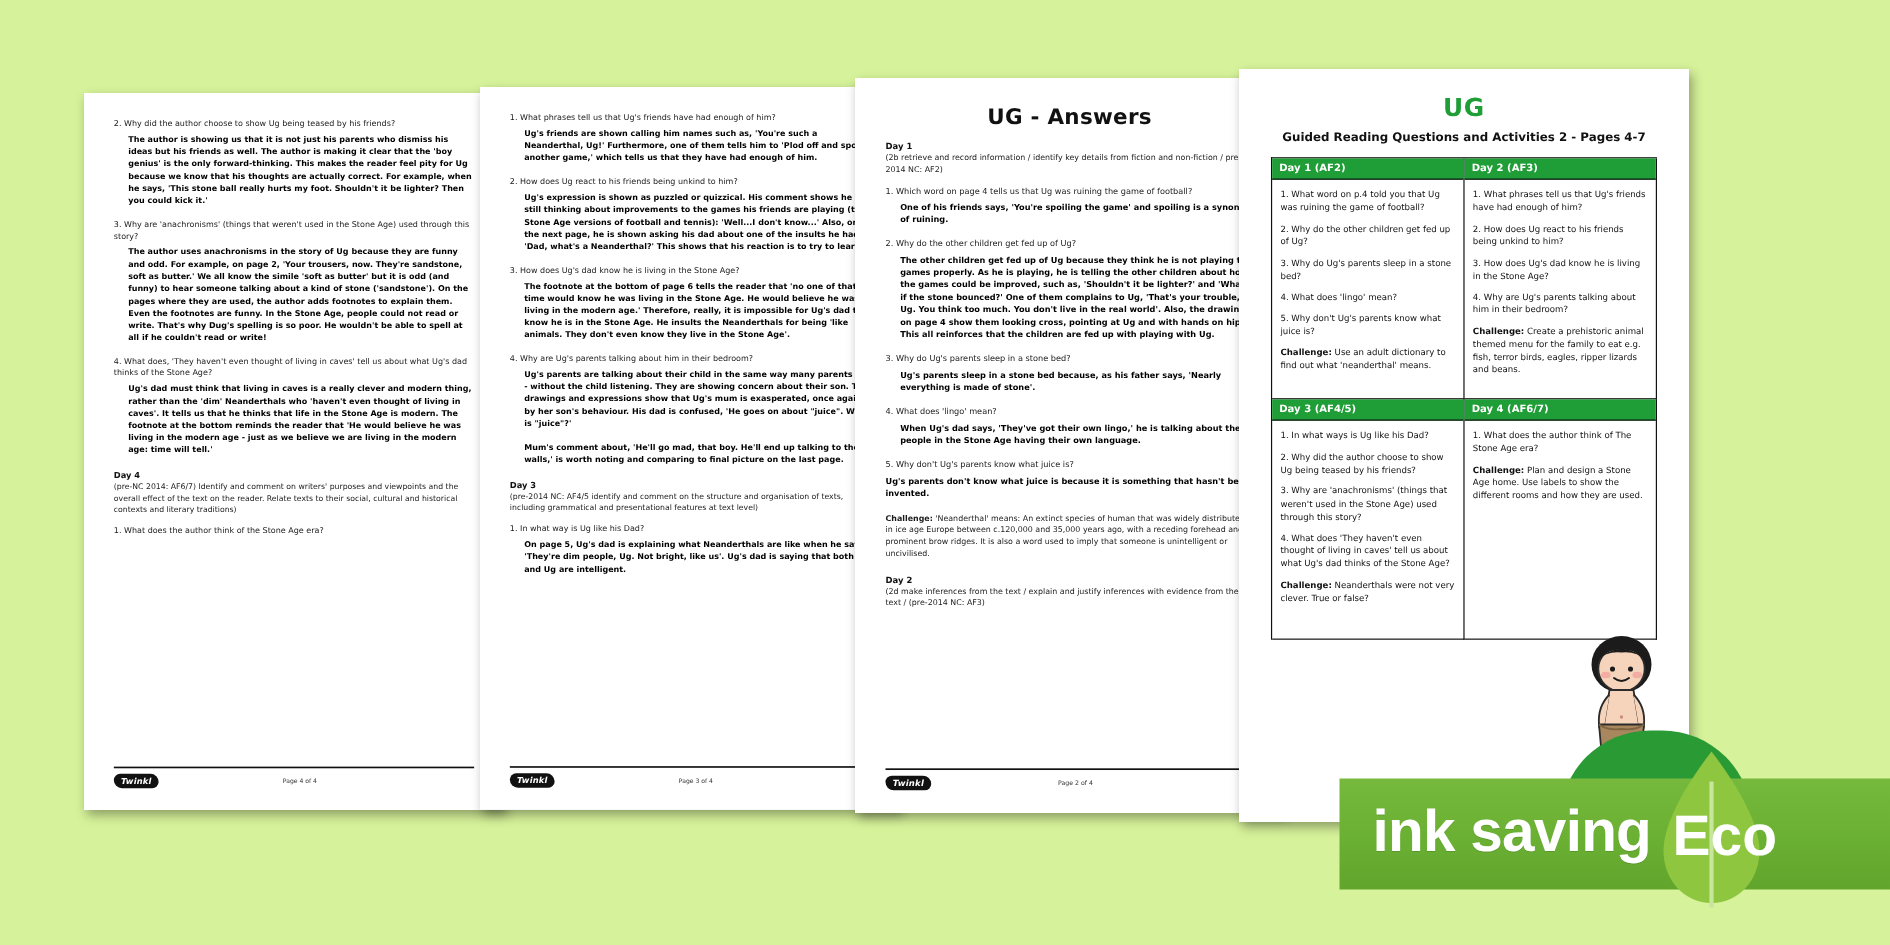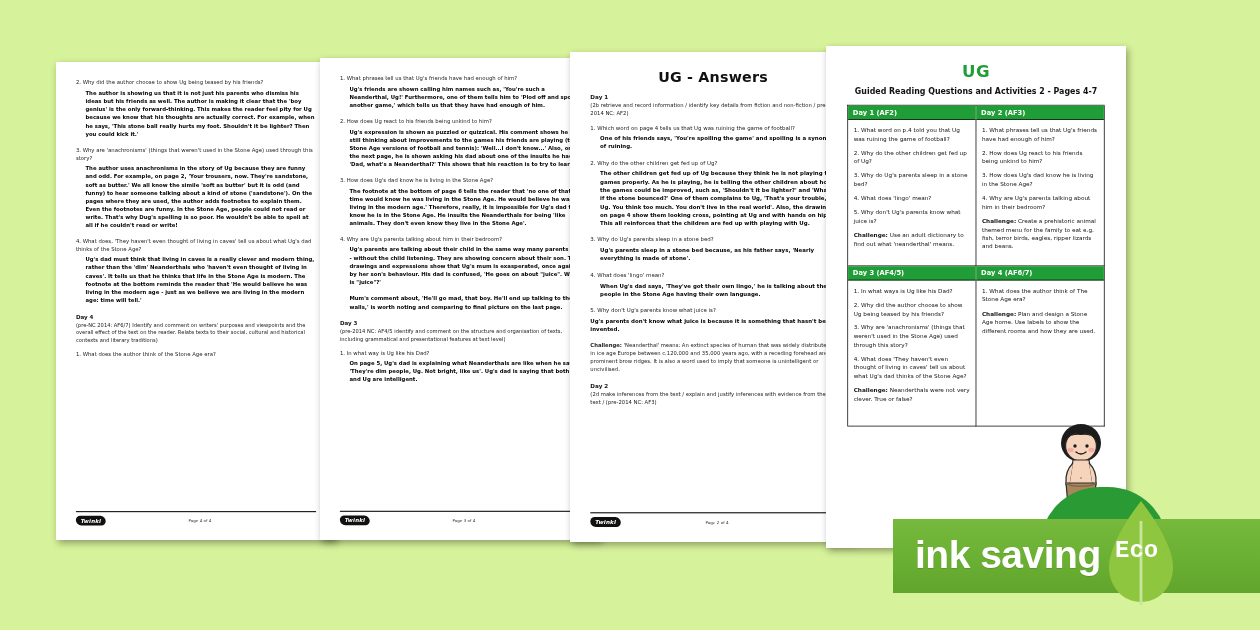--- a/index.html
+++ b/index.html
@@ -135,22 +135,22 @@
     color:#fff;font-size:39px;font-weight:bold;
     font-family:"Liberation Sans", sans-serif;
     letter-spacing:-.5px;
     text-shadow:0 1px 0 rgba(0,0,0,.12);
   }
   .eco .leaf{
     position:absolute;left:202px;top:-14px;width:92px;height:108px;
   }
   .eco .ecotxt{
     position:absolute;left:222px;top:24px;
-    color:#fff;font-size:24px;font-weight:bold;
-    font-family:Liberation Mono, monospace;
+    color:#fff;font-size:38px;font-weight:bold;
+    font-family:Liberation Sans, sans-serif;
   }
 
   
   .ground{
     position:absolute;left:1040px;top:487px;width:128px;height:60px;
     background:#2a9a35;border-radius:64px 64px 0 0;z-index:5;
   }
 </style>
 </head>
 <body>

